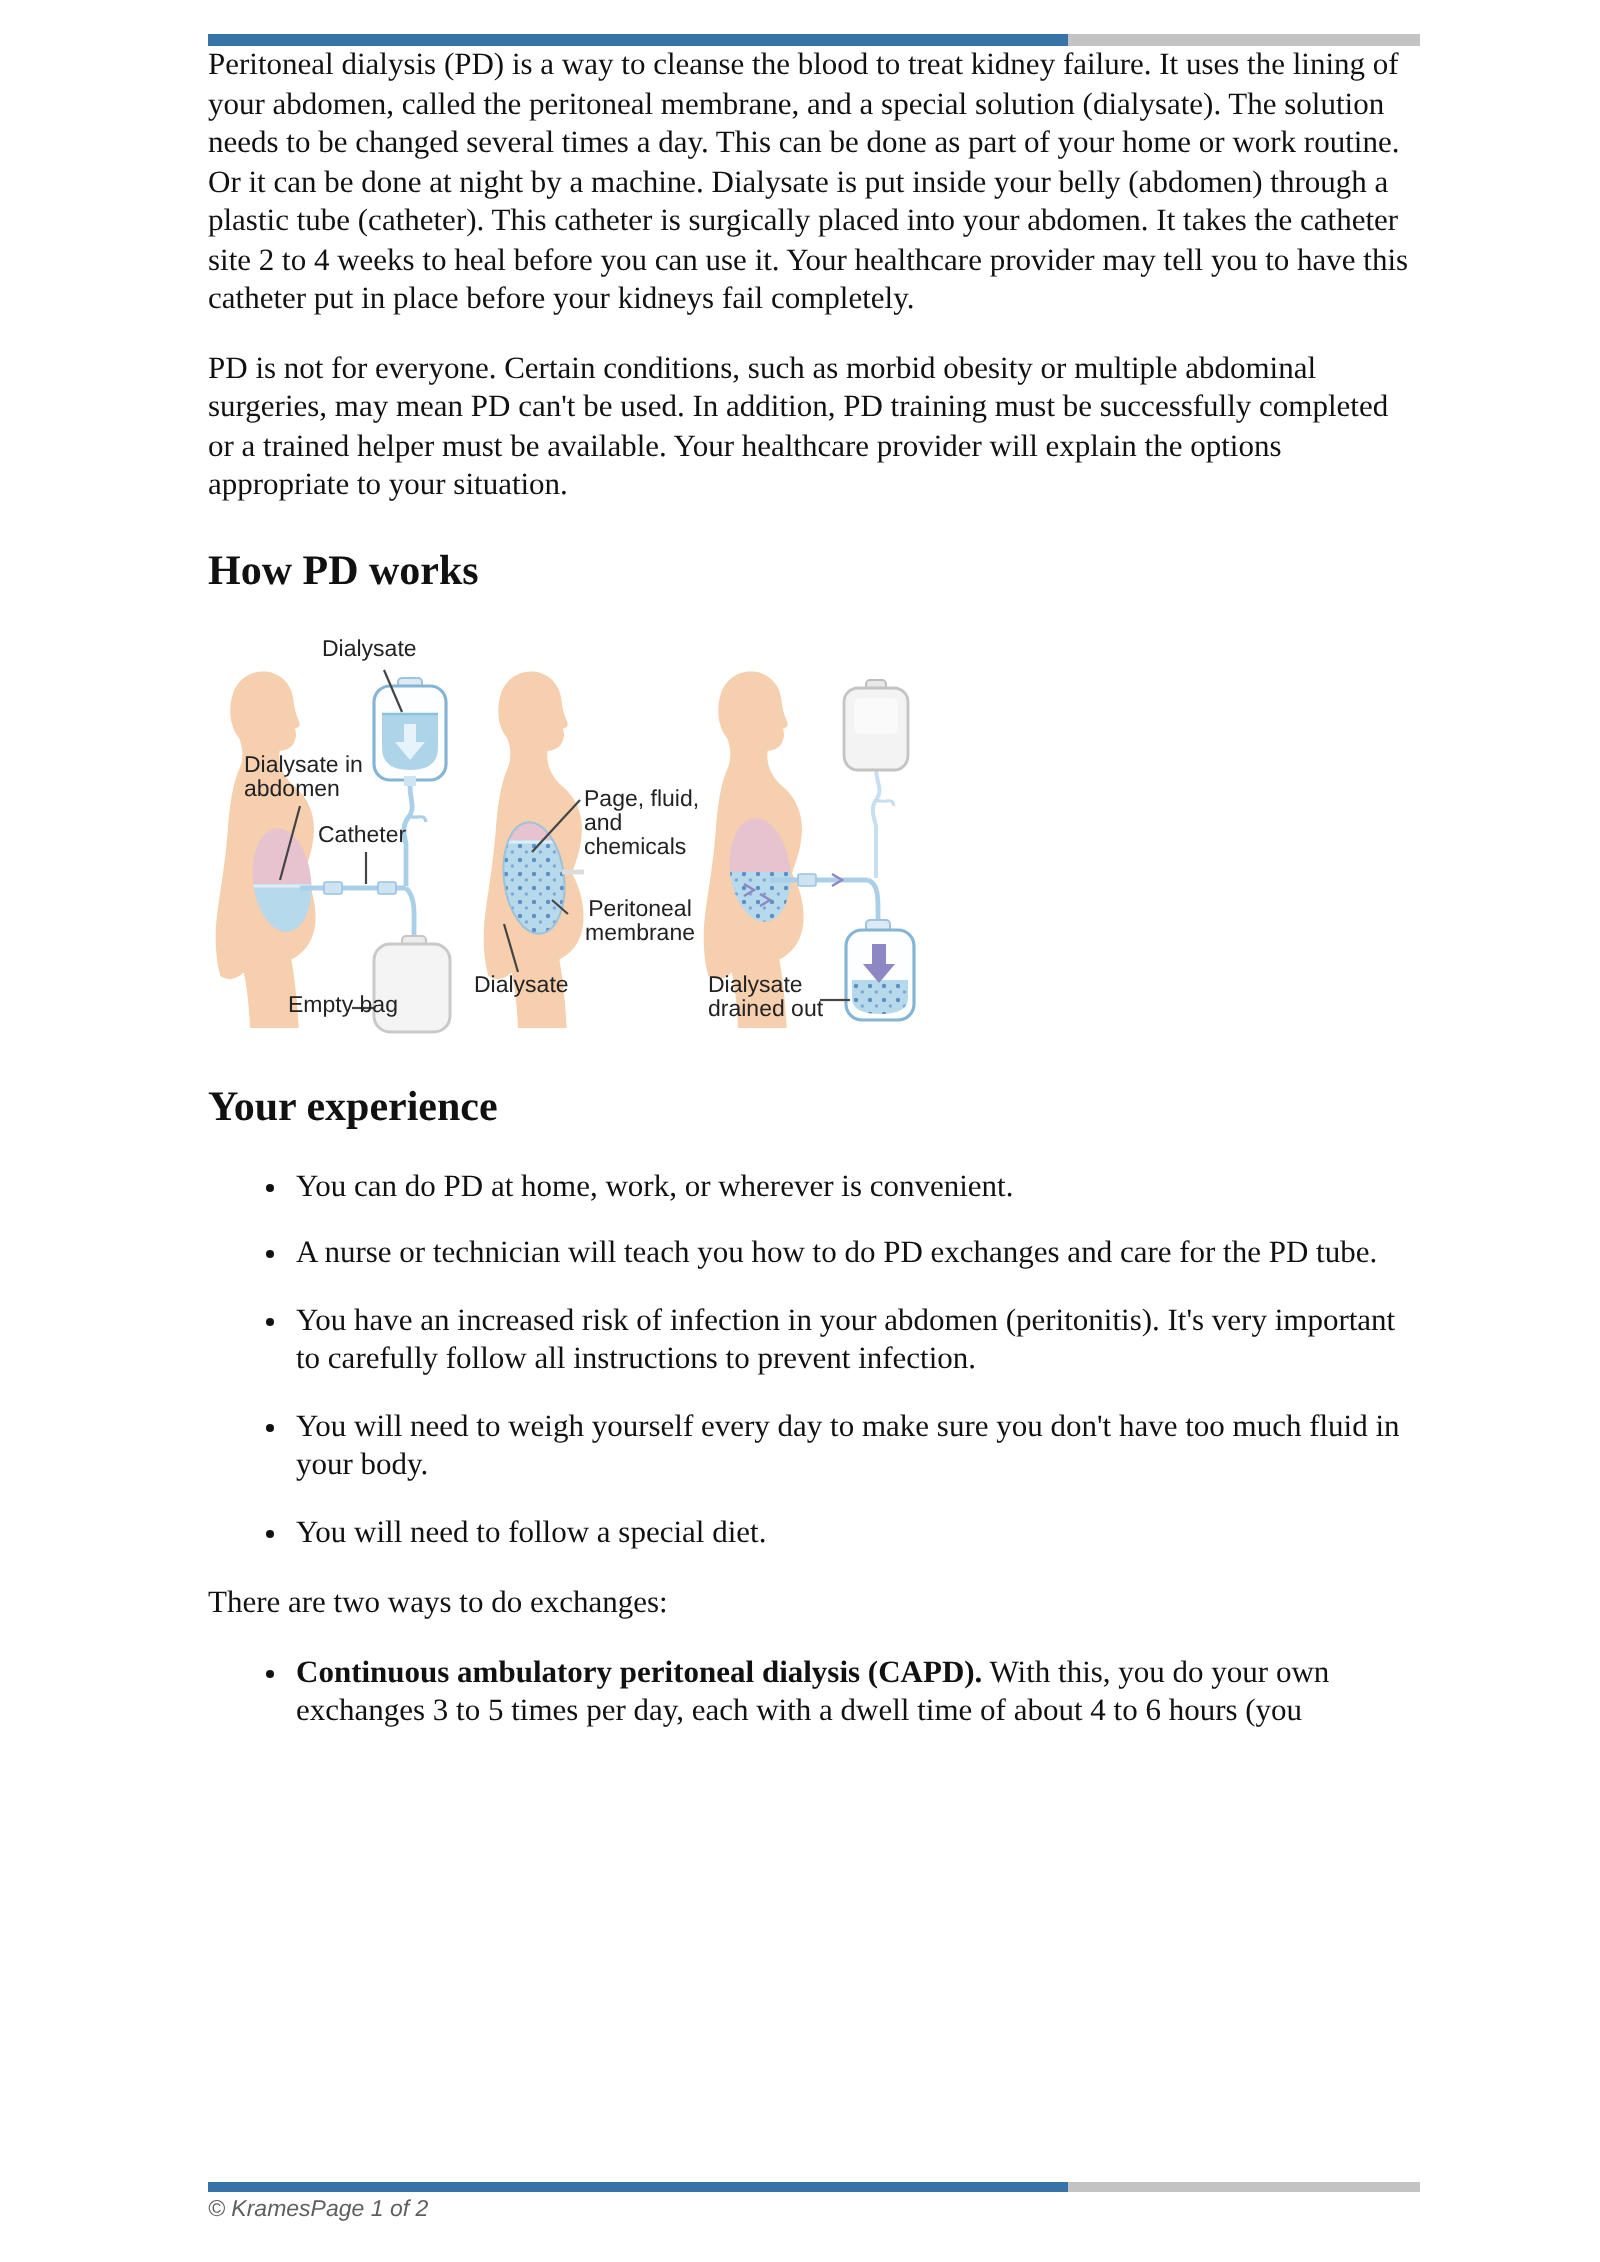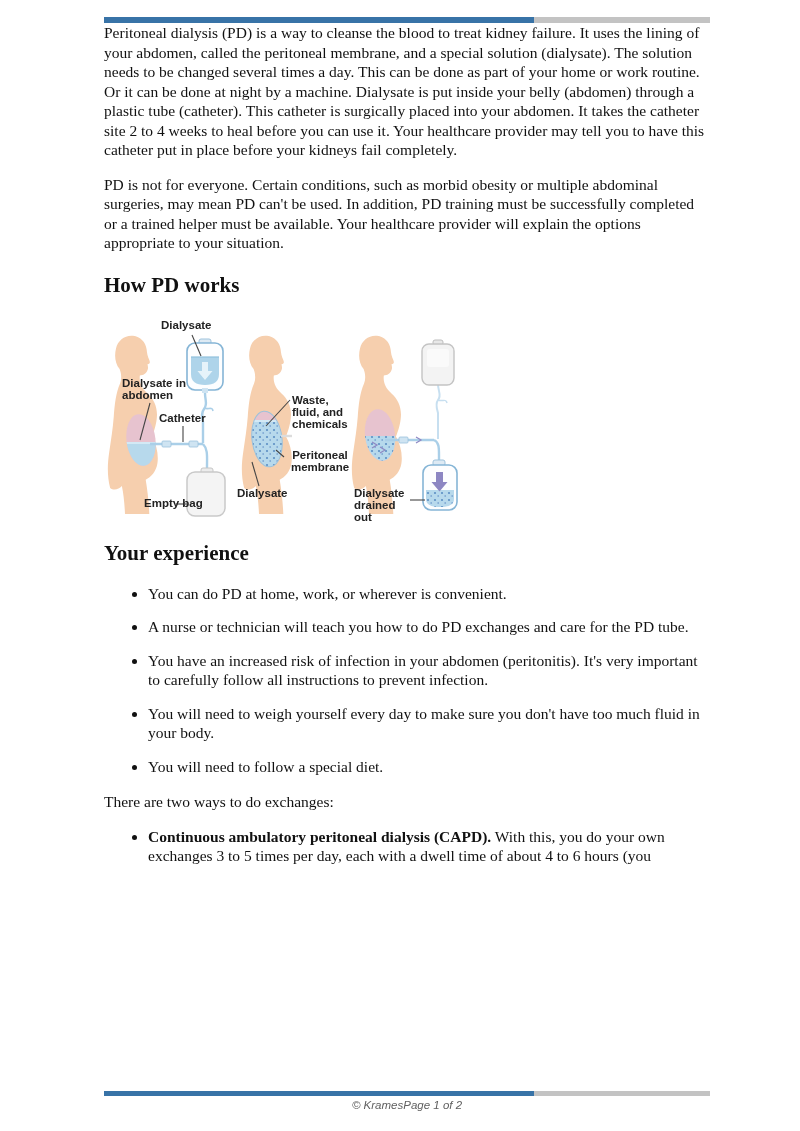--- a/index.html
+++ b/index.html
@@ -28,32 +28,32 @@
   p{
     font-size:15.5px;line-height:1.26;margin:0 0 15px 0;
   }
   ul{margin:14px 0 16px 0;padding-left:44px;}
   li{
     font-size:15.5px;line-height:1.26;margin-bottom:14px;
   }
   li .lead-bold{font-weight:bold;margin-top:20px;}
   
   .figure{
-    position:relative;width:376px;height:205px;margin:4px 0 10px 0;font-weight:bold;
+    position:relative;width:376px;height:205px;margin:4px 0 10px 0;
   }
   .figure svg{position:absolute;left:0;top:0;}
   .fig-label{
     position:absolute;
     font-family:"Liberation Sans", sans-serif;
     font-size:11.5px;line-height:1.04;color:#222;
   }
   
   .footer-text{
     position:absolute;left:104px;right:90px;top:1099px;
-    display:flex;justify-content:center;
+    display:flex;justify-content:flex-start;
     font-family:"Liberation Sans", sans-serif;
     font-style:italic;font-size:11.5px;color:#5f5f5f;
   }
 </style>
 </head>
 <body>
 
 <div class="page">
 
   <div class="top-bar">
@@ -159,21 +159,21 @@
         <path d="M322,174 h28 v9 q0,8 -14,8 q-14,0 -14,-8 z" fill="url(#dots)"></path>
         <path d="M332,156 h7 v10 h4.5 l-8,9.5 -8,-9.5 h4.5 z" fill="#8d87c3"></path>
 
         <line x1="306" y1="184" x2="321" y2="184" stroke="#444" stroke-width="1.1"></line>
       </svg>
 
       <div class="fig-label" style="left:57px;top:4px;">Dialysate</div>
       <div class="fig-label" style="left:18px;top:62px;width:66px;">Dialysate in abdomen</div>
       <div class="fig-label" style="left:55px;top:97px;">Catheter</div>
       <div class="fig-label" style="left:2px;top:182px;padding-left:38px;">Empty bag</div>
-      <div class="fig-label" style="left:188px;top:79px;width:62px;">Waste, fluid, and chemicals</div>
+      <div class="fig-label" style="left:188px;top:79px;width:62px;">Page, fluid, and chemicals</div>
       <div class="fig-label" style="left:183px;top:134px;width:66px;text-align:center;">Peritoneal membrane</div>
       <div class="fig-label" style="left:133px;top:172px;">Dialysate</div>
       <div class="fig-label" style="left:250px;top:172px;width:62px;">Dialysate drained out</div>
     </div>
 
     <h2>Your experience</h2>
 
     <ul>
       <li>You can do PD at home, work, or wherever is convenient.</li>
       <li>A nurse or technician will teach you how to do PD exchanges and care for the PD tube.</li>

